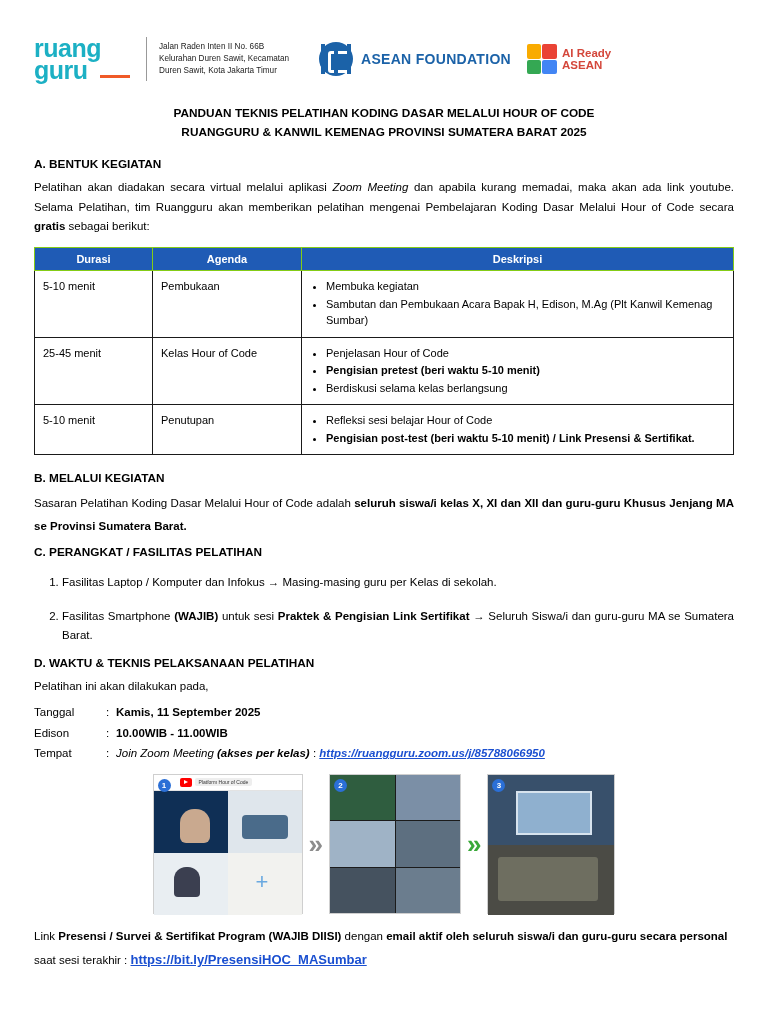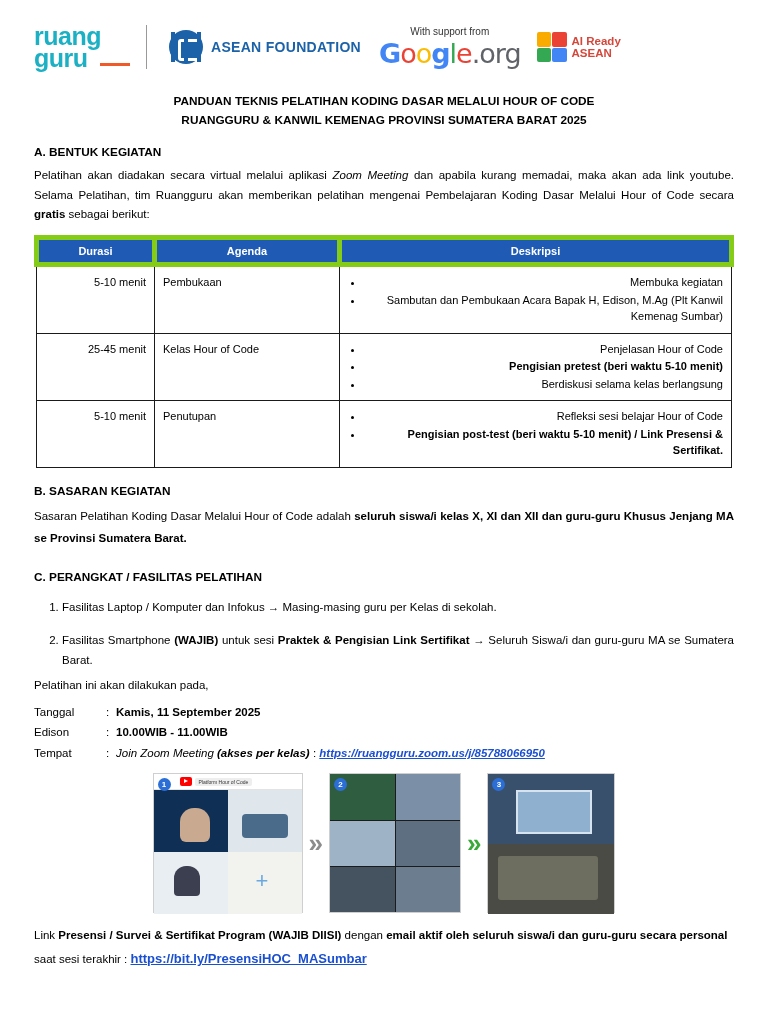--- a/index.html
+++ b/index.html
@@ -9,21 +9,21 @@
     height: 1024px;
     background: #ffffff;
     font-family: "Liberation Sans", sans-serif;
     font-size: 11.5px;
     color: #000000;
     overflow: hidden;
   }
   .page {
     width: 768px;
     height: 1024px;
-    padding: 16px 34px 0 34px;
+    padding: 28px 34px 0 34px;
     position: relative;
   }
 
   
   .header {
     display: flex;
     align-items: center;
     gap: 0px;
     height: 62px;
     margin-bottom: 14px;
@@ -164,37 +164,37 @@
   
   table.agenda {
     width: 100%;
     border-collapse: collapse;
     margin: 10px 0 16px 0;
     table-layout: fixed;
   }
   table.agenda th {
     background: #1f5bb5;
     color: #fff;
-    border: 5px solid #84cc16;
+    border: 1px solid #84cc16;
     font-size: 11px;
     font-weight: bold;
     padding: 5px 4px;
     text-align: center;
   }
   table.agenda td {
     border: 1px solid #1a1a1a;
     padding: 7px 8px;
     font-size: 11px;
     vertical-align: top;
     line-height: 1.5;
   }
-  td.c-dur { text-align: right; width: 118px; }
+  td.c-dur { text-align: left; width: 118px; }
   td.c-ag  { width: 185px; }
   ul.dlist { margin: 0; padding-left: 16px; }
-  ul.dlist li { margin-bottom: 1px; line-height: 1.5; text-align: right; }
+  ul.dlist li { margin-bottom: 1px; line-height: 1.5; }
 
   
   ol.numlist {
     margin: 4px 0 6px 0;
     padding-left: 28px;
   }
   ol.numlist li {
     margin-bottom: 4px;
     line-height: 1.7;
     text-align: justify;
@@ -302,27 +302,26 @@
 
 <div class="page">
 
   <div class="header">
     <div class="logo-ruangguru">
       <span>ruang</span>
       <span class="l2">guru</span>
       <span class="underline"></span>
     </div>
     <div class="addr-sep"></div>
+    <div class="address" style="white-space:pre-line;">Jalan Raden Inten II No. 66B
+Kelurahan Duren Sawit, Kecamatan
+Duren Sawit, Kota Jakarta Timur</div>
     <div class="af-block">
       <span class="af-mark"></span>
       <span class="af-text">ASEAN FOUNDATION</span>
-    </div>
-    <div class="support">
-      <div class="support-label">With support from</div>
-      <div class="google-logo"><span class="b">G</span><span class="r">o</span><span class="y">o</span><span class="b">g</span><span class="g">l</span><span class="r">e</span><span class="org">.org</span></div>
     </div>
     <div class="ai-ready">
       <span class="ai-mark">
         <i style="background:#f9ab00"></i>
           <i style="background:#ea4335"></i>
           <i style="background:#34a853"></i>
           <i style="background:#4285f4"></i>
       </span>
       <span class="ai-text">
         <span>AI Ready</span><br>
@@ -336,21 +335,21 @@
     <div>RUANGGURU &amp; KANWIL KEMENAG PROVINSI SUMATERA BARAT 2025</div>
   </div>
 
   <div class="sec-head">A. BENTUK KEGIATAN</div>
   <p class="para"><span>Pelatihan akan diadakan secara virtual melalui aplikasi </span><span class="i">Zoom Meeting</span><span> dan apabila kurang memadai, maka akan ada link youtube. Selama Pelatihan, tim Ruangguru akan  memberikan pelatihan mengenai Pembelajaran Koding Dasar Melalui Hour of Code secara </span><span class="b">gratis</span><span> sebagai berikut:</span></p>
 
   <table class="agenda">
     <thead>
       <tr>
         <th style="width:118px">Durasi</th>
-        <th style="width:185px">Agenda</th>
+        <th style="width:149px">Agenda</th>
         <th>Deskripsi</th>
       </tr>
     </thead>
     <tbody>
       <tr>
         <td class="c-dur">5-10 menit</td>
         <td class="c-ag">Pembukaan</td>
         <td>
           <ul class="dlist">
             <li>Membuka kegiatan</li>
@@ -375,29 +374,30 @@
         <td>
           <ul class="dlist">
             <li>Refleksi sesi belajar Hour of Code</li>
             <li class="b">Pengisian post-test (beri waktu 5-10 menit) / Link Presensi &amp; Sertifikat.</li>
           </ul>
         </td>
       </tr>
     </tbody>
   </table>
 
-  <div class="sec-head">B. SASARAN KEGIATAN</div>
+  <div class="sec-head">B. MELALUI KEGIATAN</div>
   <p class="para" style="line-height:1.95"><span>Sasaran Pelatihan Koding Dasar Melalui Hour of Code adalah </span><span class="b">seluruh siswa/i kelas X, XI dan XII dan guru-guru Khusus Jenjang MA se Provinsi Sumatera Barat.</span></p>
 
-  <div class="sec-head" style="margin-top:20px">C. PERANGKAT / FASILITAS PELATIHAN</div>
+  <div class="sec-head" style="margin-top:8px">C. PERANGKAT / FASILITAS PELATIHAN</div>
   <ol class="numlist">
     <li><span>Fasilitas Laptop / Komputer dan Infokus → Masing-masing guru per Kelas di sekolah.</span></li>
     <li><span>Fasilitas Smartphone </span><span class="b">(WAJIB)</span><span> untuk sesi </span><span class="b">Praktek &amp; Pengisian Link Sertifikat</span><span> → Seluruh Siswa/i dan guru-guru MA se Sumatera Barat.</span></li>
   </ol>
 
+  <div class="sec-head" style="margin-top:10px">D. WAKTU &amp; TEKNIS PELAKSANAAN PELATIHAN</div>
   <p class="para">Pelatihan ini akan dilakukan pada,</p>
 
   <div class="details">
     <div class="drow">
       <span class="dlabel">Tanggal</span>
       <span class="dcolon">:</span>
       <span class="b">Kamis, 11 September 2025</span>
     </div>
     <div class="drow">
       <span class="dlabel">Edison</span>

